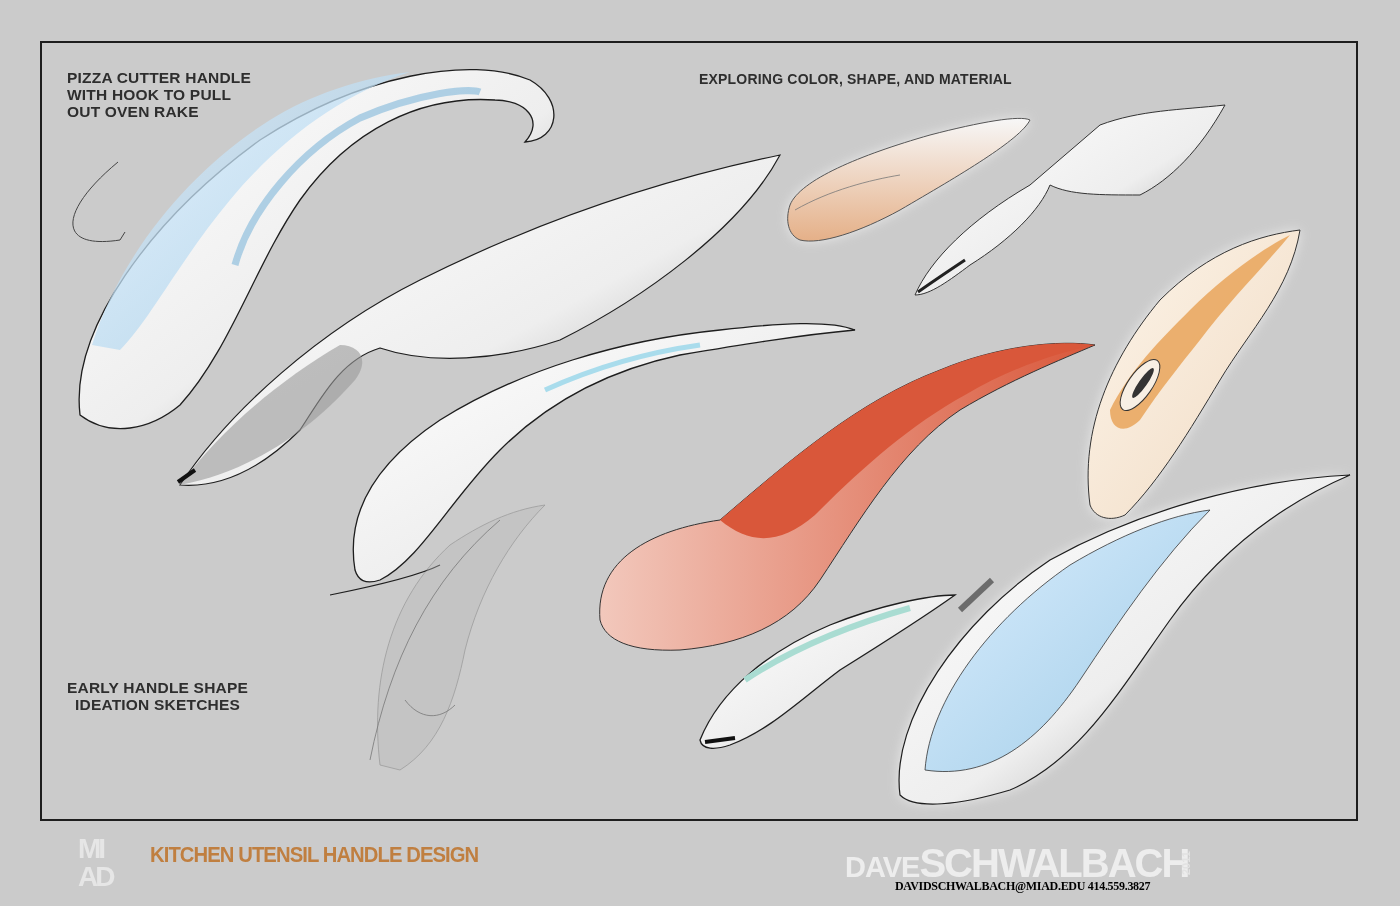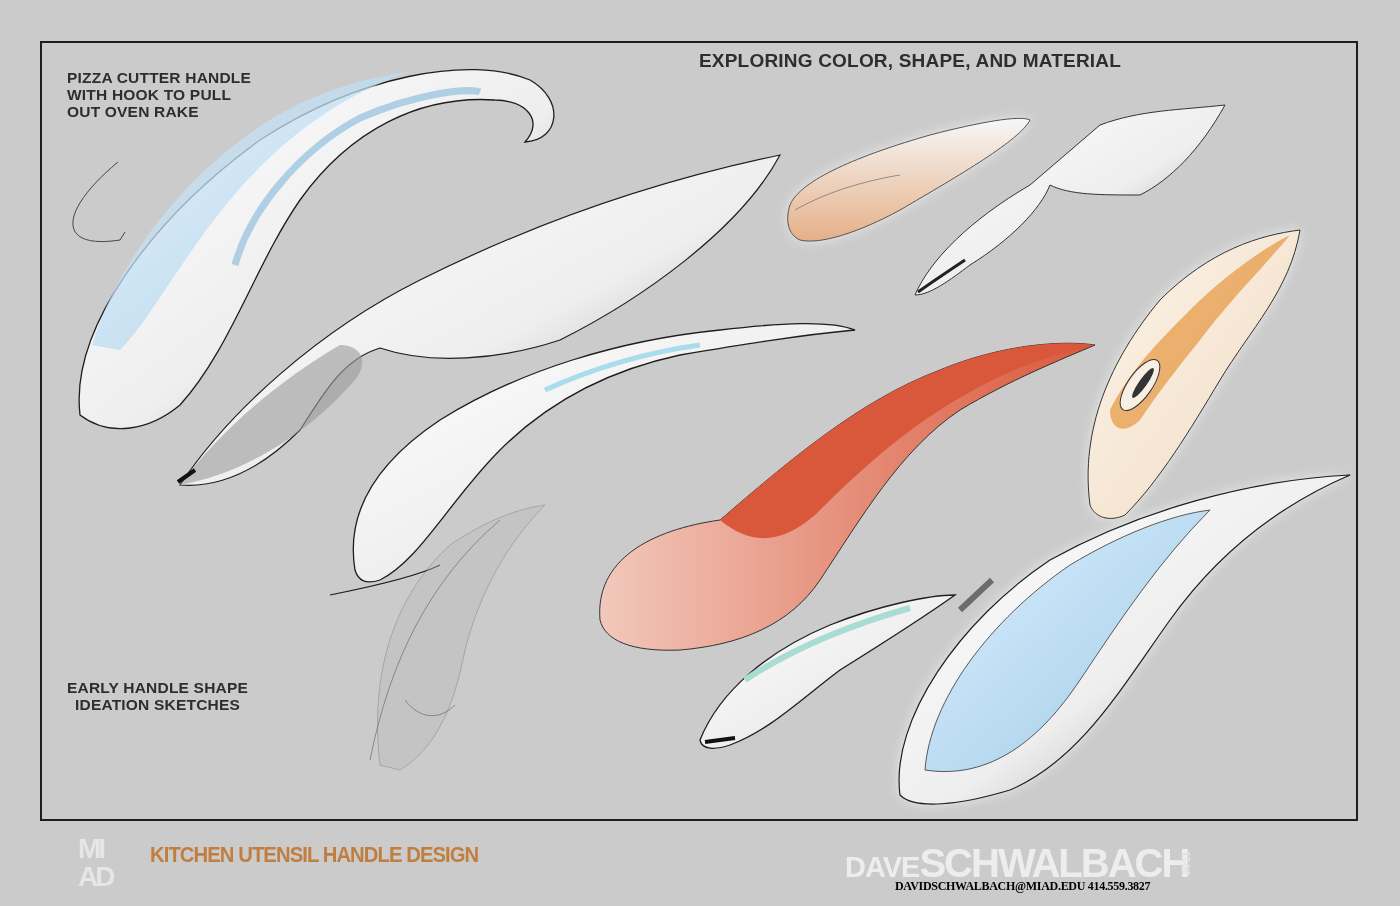--- a/index.html
+++ b/index.html
@@ -106,21 +106,21 @@
   <g>
     <path d="M900,795 C890,720 960,620 1050,560 C1140,510 1250,480 1350,475 C1280,505 1220,550 1170,620 C1120,690 1080,760 1010,790 C960,805 915,810 900,795 Z" fill="#ffffff" filter="url(#glow)" opacity="0.6"></path>
     <path d="M900,795 C890,720 960,620 1050,560 C1140,510 1250,480 1350,475 C1280,505 1220,550 1170,620 C1120,690 1080,760 1010,790 C960,805 915,810 900,795 Z" fill="url(#gWhite)" stroke="#1e1e1e" stroke-width="1.2"></path>
     <path d="M925,770 C930,700 990,620 1070,565 C1120,535 1170,515 1210,510 C1160,560 1120,620 1080,680 C1040,740 990,780 925,770 Z" fill="url(#gBlue)" stroke="#333" stroke-width="0.8"></path>
   </g>
 </svg>
 
 <p class="label" style="left:67px;top:69px;">PIZZA CUTTER HANDLE
 WITH HOOK TO PULL
 OUT OVEN RAKE</p>
-<p class="label" style="left:699px;top:52px;font-size:19px;">EXPLORING COLOR, SHAPE, AND MATERIAL</p>
+<p class="label" style="left:699px;top:71px;font-size:14px;">EXPLORING COLOR, SHAPE, AND MATERIAL</p>
 <p class="label" style="left:67px;top:679px;text-align:center;">EARLY HANDLE SHAPE
 IDEATION SKETCHES</p>
 
 <svg class="miad" viewBox="0 0 50 54">
   <g fill="#e6e6e6">
     <text x="0" y="24" font-family="Liberation Sans, sans-serif" font-weight="bold" font-size="28" letter-spacing="-3">MI</text>
     <text x="0" y="52" font-family="Liberation Sans, sans-serif" font-weight="bold" font-size="28" letter-spacing="-3">AD</text>
   </g>
 </svg>
 

